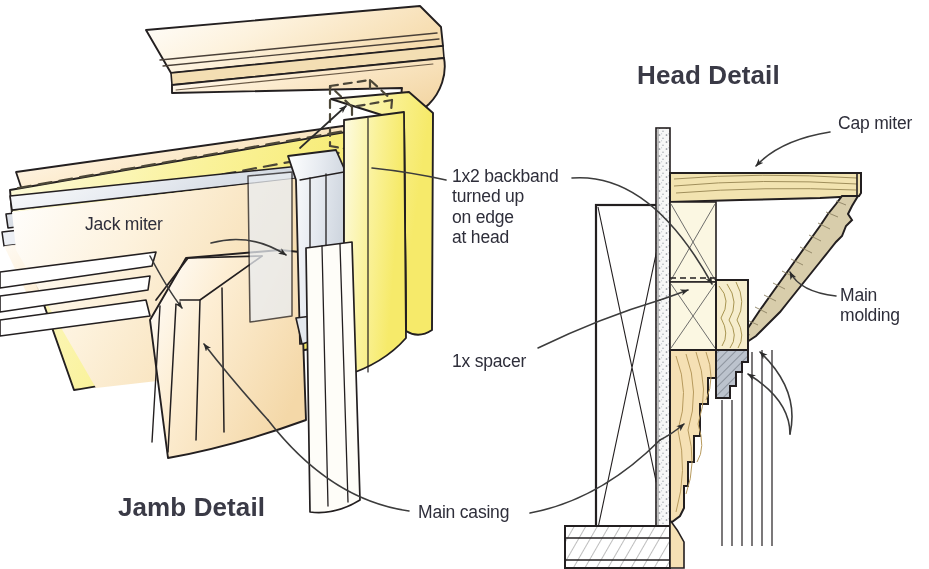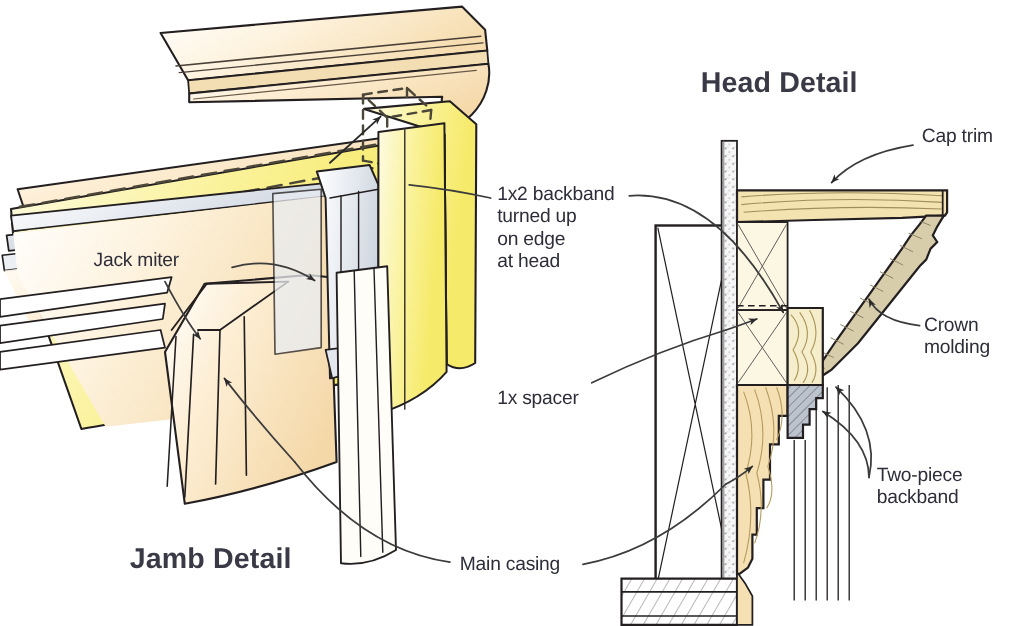--- a/index.html
+++ b/index.html
@@ -262,36 +262,34 @@
 
       <path d="M830,132 Q780,140 756,166" marker-end="url(#ah)"></path>
 
       <path d="M836,296 Q800,292 790,272" marker-end="url(#ah)"></path>
 
       <path d="M790,434 Q800,390 760,352" marker-end="url(#ah)"></path>
       <path d="M790,434 Q790,400 748,374" marker-end="url(#ah)"></path>
     </g>
   </svg>
 
-  <div class="lbl lbl-note" style="left:85px; top:226px;text-align:center;">Jack miter</div>
+  <div class="lbl lbl-note" style="left:85px; top:214px;text-align:center;">Jack miter</div>
 
   <div class="lbl lbl-note" style="left:452px; top:166px;">1x2 backband
 turned up
 on edge
 at head</div>
 
   <div class="lbl lbl-note" style="left:452px; top:333px;margin-top:18px;">1x spacer</div>
 
   <div class="lbl lbl-note" style="left:418px; top:502px;text-align:center;">Main casing</div>
 
-  <div class="lbl lbl-note" style="left:838px; top:113px;">Cap trim</div>
-
-  <div class="lbl lbl-note" style="left:840px; top:285px;">Crown
+  <div class="lbl lbl-note" style="left:838px; top:113px;">Cap miter</div>
+
+  <div class="lbl lbl-note" style="left:840px; top:285px;">Main
 molding</div>
 
-  <div class="lbl lbl-note" style="left:797px; top:421px;">Two-piece
-backband</div>
 
   <div class="lbl lbl-title" style="left:118px; top:492px;">Jamb Detail</div>
 
   <div class="lbl lbl-title" style="left:637px; top:60px;">Head Detail</div>
 
 </div>
 
 </body></html>

